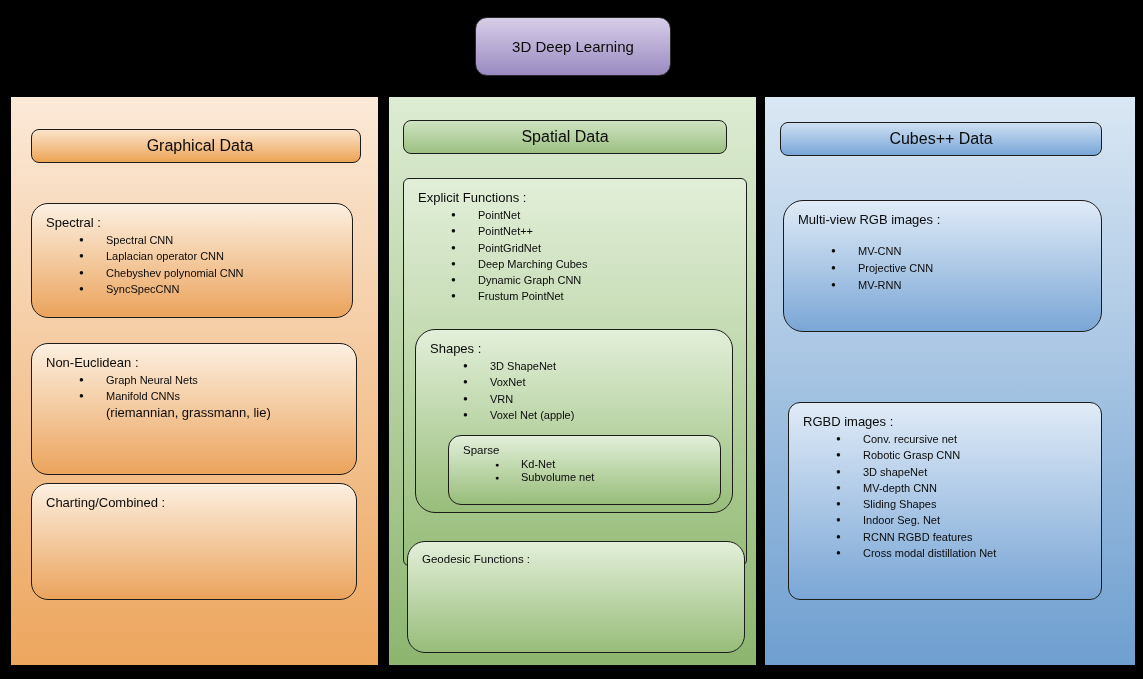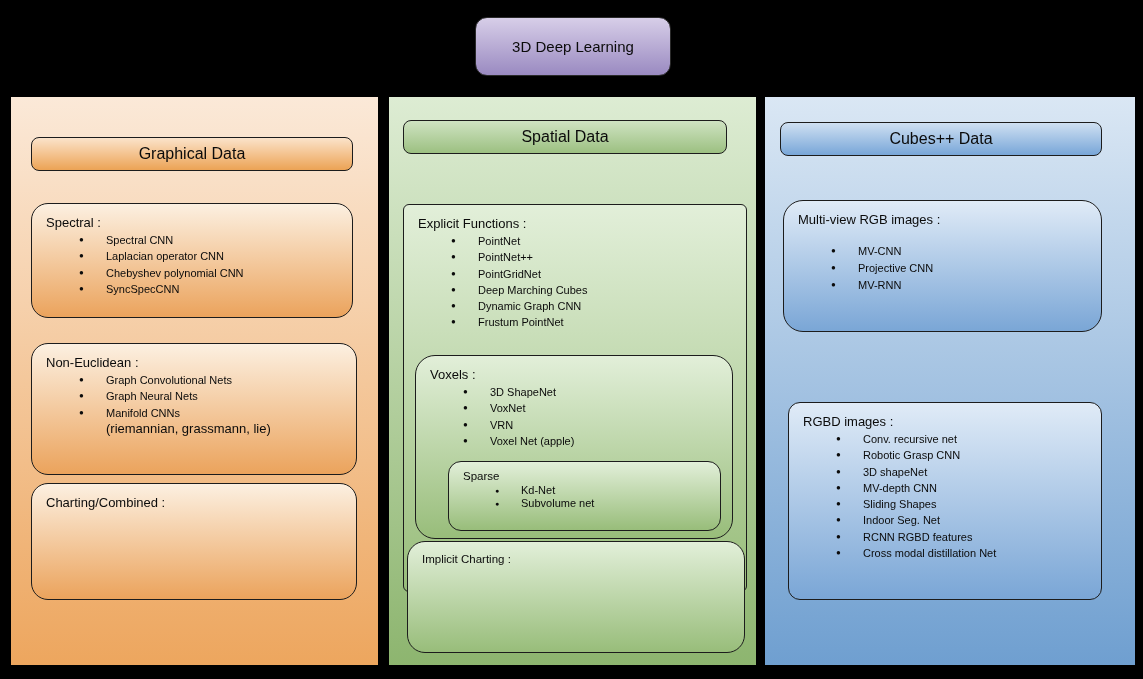--- a/index.html
+++ b/index.html
@@ -20,21 +20,21 @@
   
   .panel{position:absolute;top:97px;height:568px;}
   .panel.orange{left:11px;width:367px;background:linear-gradient(#fbe9d8,#eda65e);}
   .panel.green{left:389px;width:367px;background:linear-gradient(#ddecd3,#8db56f);}
   .panel.blue{left:765px;width:370px;background:linear-gradient(#dae7f4,#6f9fd0);}
   
   .header-box{
     position:absolute;height:32px;border:1.5px solid #1c1c1c;border-radius:8px;
     display:flex;align-items:center;justify-content:center;font-size:16px;
   }
-  .orange .header-box{left:20px;top:40px;width:320px;background:linear-gradient(#fbe3ca,#eca355);}
+  .orange .header-box{left:20px;top:32px;width:320px;background:linear-gradient(#fbe3ca,#eca355);padding-left:8px;}
   .green  .header-box{left:14px;top:23px;width:322px;background:linear-gradient(#cfe3c2,#9cc081);}
   .blue   .header-box{left:15px;top:25px;width:320px;background:linear-gradient(#cfe0f2,#78a6d8);}
   
   .node{
     position:absolute;box-sizing:border-box;
     border:1.4px solid #1c1c1c;border-radius:17px;
     padding:10px 10px 8px 14px;
   }
   .orange .node{background:linear-gradient(#fcf0e1,#eba35c);}
   .green  .node{background:linear-gradient(#e2efd9,#98bd7a);}
@@ -48,21 +48,21 @@
   }
   .note-line{padding-left:60px;font-size:13px;line-height:16.3px;}
   
   .node.small .label{font-size:11.5px;line-height:14px;}
   .node.small .items li{padding-left:58px;font-size:11px;line-height:13.2px;}
   .node.small .items li::before{font-size:7px;line-height:13.2px;left:32px;}
   
   .box-spectral {left:20px;top:106px;width:322px;height:115px;}
   .box-noneuclid{left:20px;top:246px;width:326px;height:132px;}
   .box-charting {left:20px;top:386px;width:326px;height:117px;}
-  .box-explicit {left:14px;top:81px;width:344px;height:388px;border-radius:6px;margin-top:26px;}
+  .box-explicit {left:14px;top:81px;width:344px;height:388px;border-radius:6px;}
   .box-voxels   {left:11px;top:150px;width:318px;height:184px;border-radius:20px;}
   .box-sparse   {left:32px;top:105px;width:273px;height:70px;border-radius:13px;padding-top:7px;}
   .box-implicit {left:18px;top:444px;width:338px;height:112px;border-radius:18px;}
   .box-multiview{left:18px;top:103px;width:319px;height:132px;border-radius:20px;}
   .box-rgbd     {left:23px;top:305px;width:314px;height:198px;border-radius:12px;}
   .box-multiview .items{margin-top:15px;}
   .box-multiview .items li{line-height:17px;}
 </style>
 </head>
 <body>
@@ -82,21 +82,20 @@
       <li>Spectral CNN</li>
       <li>Laplacian operator CNN</li>
       <li>Chebyshev polynomial CNN</li>
       <li>SyncSpecCNN</li>
     </ul>
   </div>
 
   <div class="node box-noneuclid">
     <div class="label">Non-Euclidean :</div>
     <ul class="items">
-      <li>Graph Convolutional Nets</li>
       <li>Graph Neural Nets</li>
       <li>Manifold CNNs</li>
     </ul>
     <div class="note-line">(riemannian, grassmann, lie)</div>
   </div>
 
   <div class="node box-charting">
     <div class="label">Charting/Combined :</div>
   </div>
 </div>
@@ -111,40 +110,40 @@
     <ul class="items">
       <li>PointNet</li>
       <li>PointNet++</li>
       <li>PointGridNet</li>
       <li>Deep Marching Cubes</li>
       <li>Dynamic Graph CNN</li>
       <li>Frustum PointNet</li>
     </ul>
 
     <div class="node box-voxels">
-      <div class="label">Voxels :</div>
+      <div class="label">Shapes :</div>
       <ul class="items">
         <li>3D ShapeNet</li>
         <li>VoxNet</li>
         <li>VRN</li>
         <li>Voxel Net (apple)</li>
       </ul>
 
       <div class="node small box-sparse">
         <div class="label">Sparse</div>
         <ul class="items">
           <li>Kd-Net</li>
           <li>Subvolume net</li>
         </ul>
       </div>
     </div>
   </div>
 
   <div class="node small box-implicit">
-    <div class="label">Implicit Charting :</div>
+    <div class="label">Geodesic Functions :</div>
   </div>
 </div>
 
 <div class="panel blue">
   <div class="header-box">
     <span>Cubes++ Data</span>
   </div>
 
   <div class="node box-multiview">
     <div class="label">Multi-view RGB images :</div>

